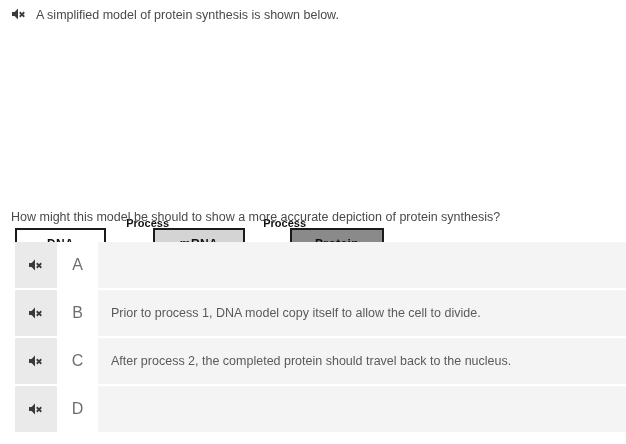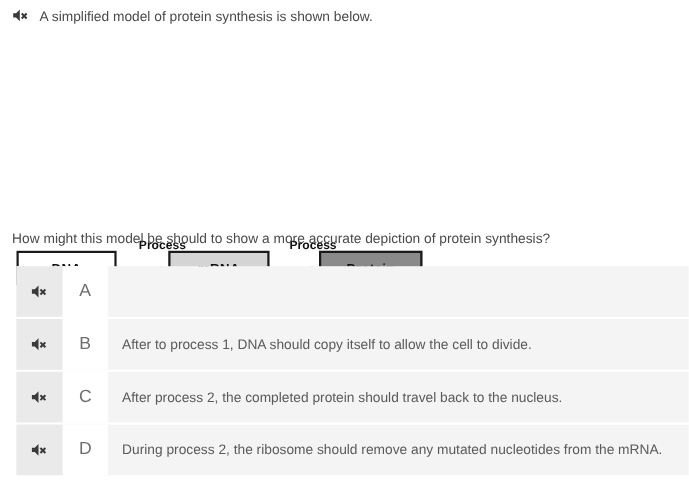--- a/index.html
+++ b/index.html
@@ -225,21 +225,21 @@
   <div class="opt-row">
     <div class="opt-audio">
       <span class="spk">
         <svg width="18" height="14" viewBox="0 0 18 14" aria-hidden="true">
           <path d="M2 5 H4.6 L8 1.6 V12.4 L4.6 9 H2 Z" fill="#3a3a3a"></path>
           <path d="M10.4 4.6 L12 6.2 L13.6 4.6 L14.9 5.9 L13.3 7.5 L14.9 9.1 L13.6 10.4 L12 8.8 L10.4 10.4 L9.1 9.1 L10.7 7.5 L9.1 5.9 Z" fill="#3a3a3a"></path>
         </svg>
       </span>
     </div>
     <div class="opt-letter">B</div>
-    <div class="opt-text">After to process 1, DNA should copy itself to allow the cell to divide.</div>
+    <div class="opt-text">Prior to process 1, DNA model copy itself to allow the cell to divide.</div>
   </div>
 
   <div class="opt-row">
     <div class="opt-audio">
       <span class="spk">
         <svg width="18" height="14" viewBox="0 0 18 14" aria-hidden="true">
           <path d="M2 5 H4.6 L8 1.6 V12.4 L4.6 9 H2 Z" fill="#3a3a3a"></path>
           <path d="M10.4 4.6 L12 6.2 L13.6 4.6 L14.9 5.9 L13.3 7.5 L14.9 9.1 L13.6 10.4 L12 8.8 L10.4 10.4 L9.1 9.1 L10.7 7.5 L9.1 5.9 Z" fill="#3a3a3a"></path>
         </svg>
       </span>
@@ -251,16 +251,15 @@
   <div class="opt-row">
     <div class="opt-audio">
       <span class="spk">
         <svg width="18" height="14" viewBox="0 0 18 14" aria-hidden="true">
           <path d="M2 5 H4.6 L8 1.6 V12.4 L4.6 9 H2 Z" fill="#3a3a3a"></path>
           <path d="M10.4 4.6 L12 6.2 L13.6 4.6 L14.9 5.9 L13.3 7.5 L14.9 9.1 L13.6 10.4 L12 8.8 L10.4 10.4 L9.1 9.1 L10.7 7.5 L9.1 5.9 Z" fill="#3a3a3a"></path>
         </svg>
       </span>
     </div>
     <div class="opt-letter">D</div>
-    <div class="opt-text">During process 2, the ribosome should remove any mutated nucleotides from the mRNA.</div>
   </div>
 
 </div>
 
 </body></html>

